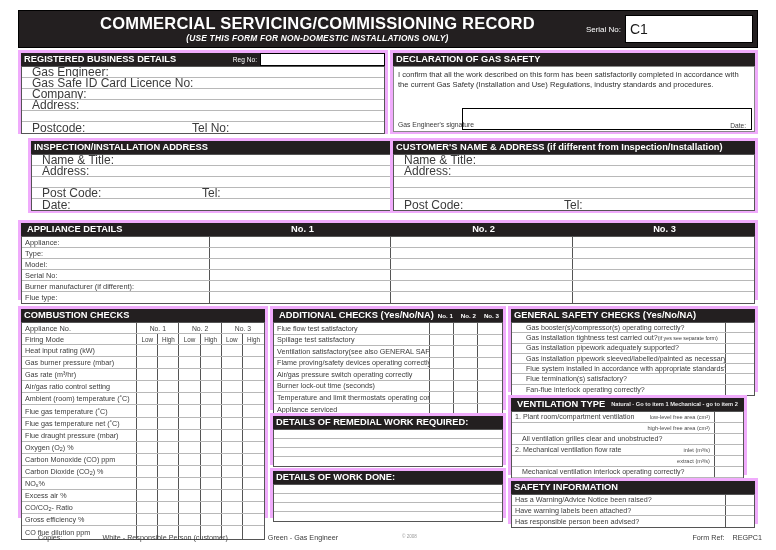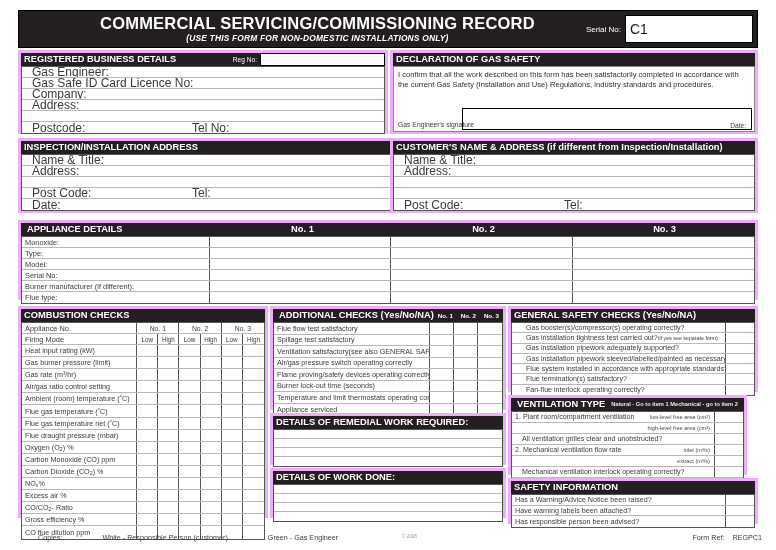--- a/index.html
+++ b/index.html
@@ -111,21 +111,21 @@
   }
   .decl-text { font-size: 7.6px; color: #2f2f2f; line-height: 1.38; }
   .sig-label { position:absolute; left:4px; bottom:3px; font-size:6.8px; color:#3b3b3b; }
   .sig-box {
     position:absolute; left:68px; bottom:1px; width:290px; height:22px;
     background:#fff; border:1px solid #000;
   }
   .date-label { position:absolute; right:8px; bottom:2px; font-size:6.6px; color:#3b3b3b; }
 
   
-  #inspection-address { left: 18px; top: 138px; width: 425px; height: 75px; }
+  #inspection-address { left: 28px; top: 138px; width: 425px; height: 75px; }
   #customer-address  { left: 390px; top: 138px; width: 368px; height: 75px; }
   .two-col { display:flex; }
   .two-col .c1 { width: 160px; }
   .two-col .c2 { flex:1; }
 
   
   #appliance-details { left: 18px; top: 220px; width: 740px; height: 80px; }
   .ap-bar { display:flex; }
   .ap-bar .lbl { width: 190px; padding-left:3px; }
   .ap-bar .num { width: 183px; text-align:center; }
@@ -296,21 +296,21 @@
 
   <div class="panel" id="appliance-details">
     <div class="bar ap-bar">
       <span class="lbl">APPLIANCE DETAILS</span>
       <span class="num">No. 1</span>
       <span class="num">No. 2</span>
       <span class="num">No. 3</span>
     </div>
     <div class="rows-box">
       <div class="ap-row">
-        <span class="lbl">Monoxide:</span>
+        <span class="lbl">Appliance:</span>
         <span class="cell"></span>
         <span class="cell"></span>
         <span class="cell"></span>
       </div>
       <div class="ap-row">
         <span class="lbl">Type:</span>
         <span class="cell"></span>
         <span class="cell"></span>
         <span class="cell"></span>
       </div>
@@ -363,21 +363,21 @@
           <div class="cc-row">
             <span class="lbl">Heat input rating (kW)</span>
             <span class="cell"></span>
             <span class="cell"></span>
             <span class="cell"></span>
             <span class="cell"></span>
             <span class="cell"></span>
             <span class="cell"></span>
           </div>
           <div class="cc-row">
-            <span class="lbl">Gas burner pressure (limit)</span>
+            <span class="lbl">Gas burner pressure (mbar)</span>
             <span class="cell"></span>
             <span class="cell"></span>
             <span class="cell"></span>
             <span class="cell"></span>
             <span class="cell"></span>
             <span class="cell"></span>
           </div>
           <div class="cc-row">
             <span class="lbl">Gas rate (m³/hr)</span>
             <span class="cell"></span>
@@ -528,27 +528,27 @@
           <span class="cell"></span>
           <span class="cell"></span>
         </div>
         <div class="ac-row">
           <span class="lbl">Ventilation satisfactory<span class="sub">(see also GENERAL SAFETY CHECKS)</span></span>
           <span class="cell"></span>
           <span class="cell"></span>
           <span class="cell"></span>
         </div>
         <div class="ac-row">
+          <span class="lbl">Flame proving/safety devices operating correctly</span>
+          <span class="cell"></span>
+          <span class="cell"></span>
+          <span class="cell"></span>
+        </div>
+        <div class="ac-row">
           <span class="lbl">Air/gas pressure switch operating correctly</span>
-          <span class="cell"></span>
-          <span class="cell"></span>
-          <span class="cell"></span>
-        </div>
-        <div class="ac-row">
-          <span class="lbl">Flame proving/safety devices operating correctly</span>
           <span class="cell"></span>
           <span class="cell"></span>
           <span class="cell"></span>
         </div>
         <div class="ac-row">
           <span class="lbl">Burner lock-out time (seconds)</span>
           <span class="cell"></span>
           <span class="cell"></span>
           <span class="cell"></span>
         </div>

